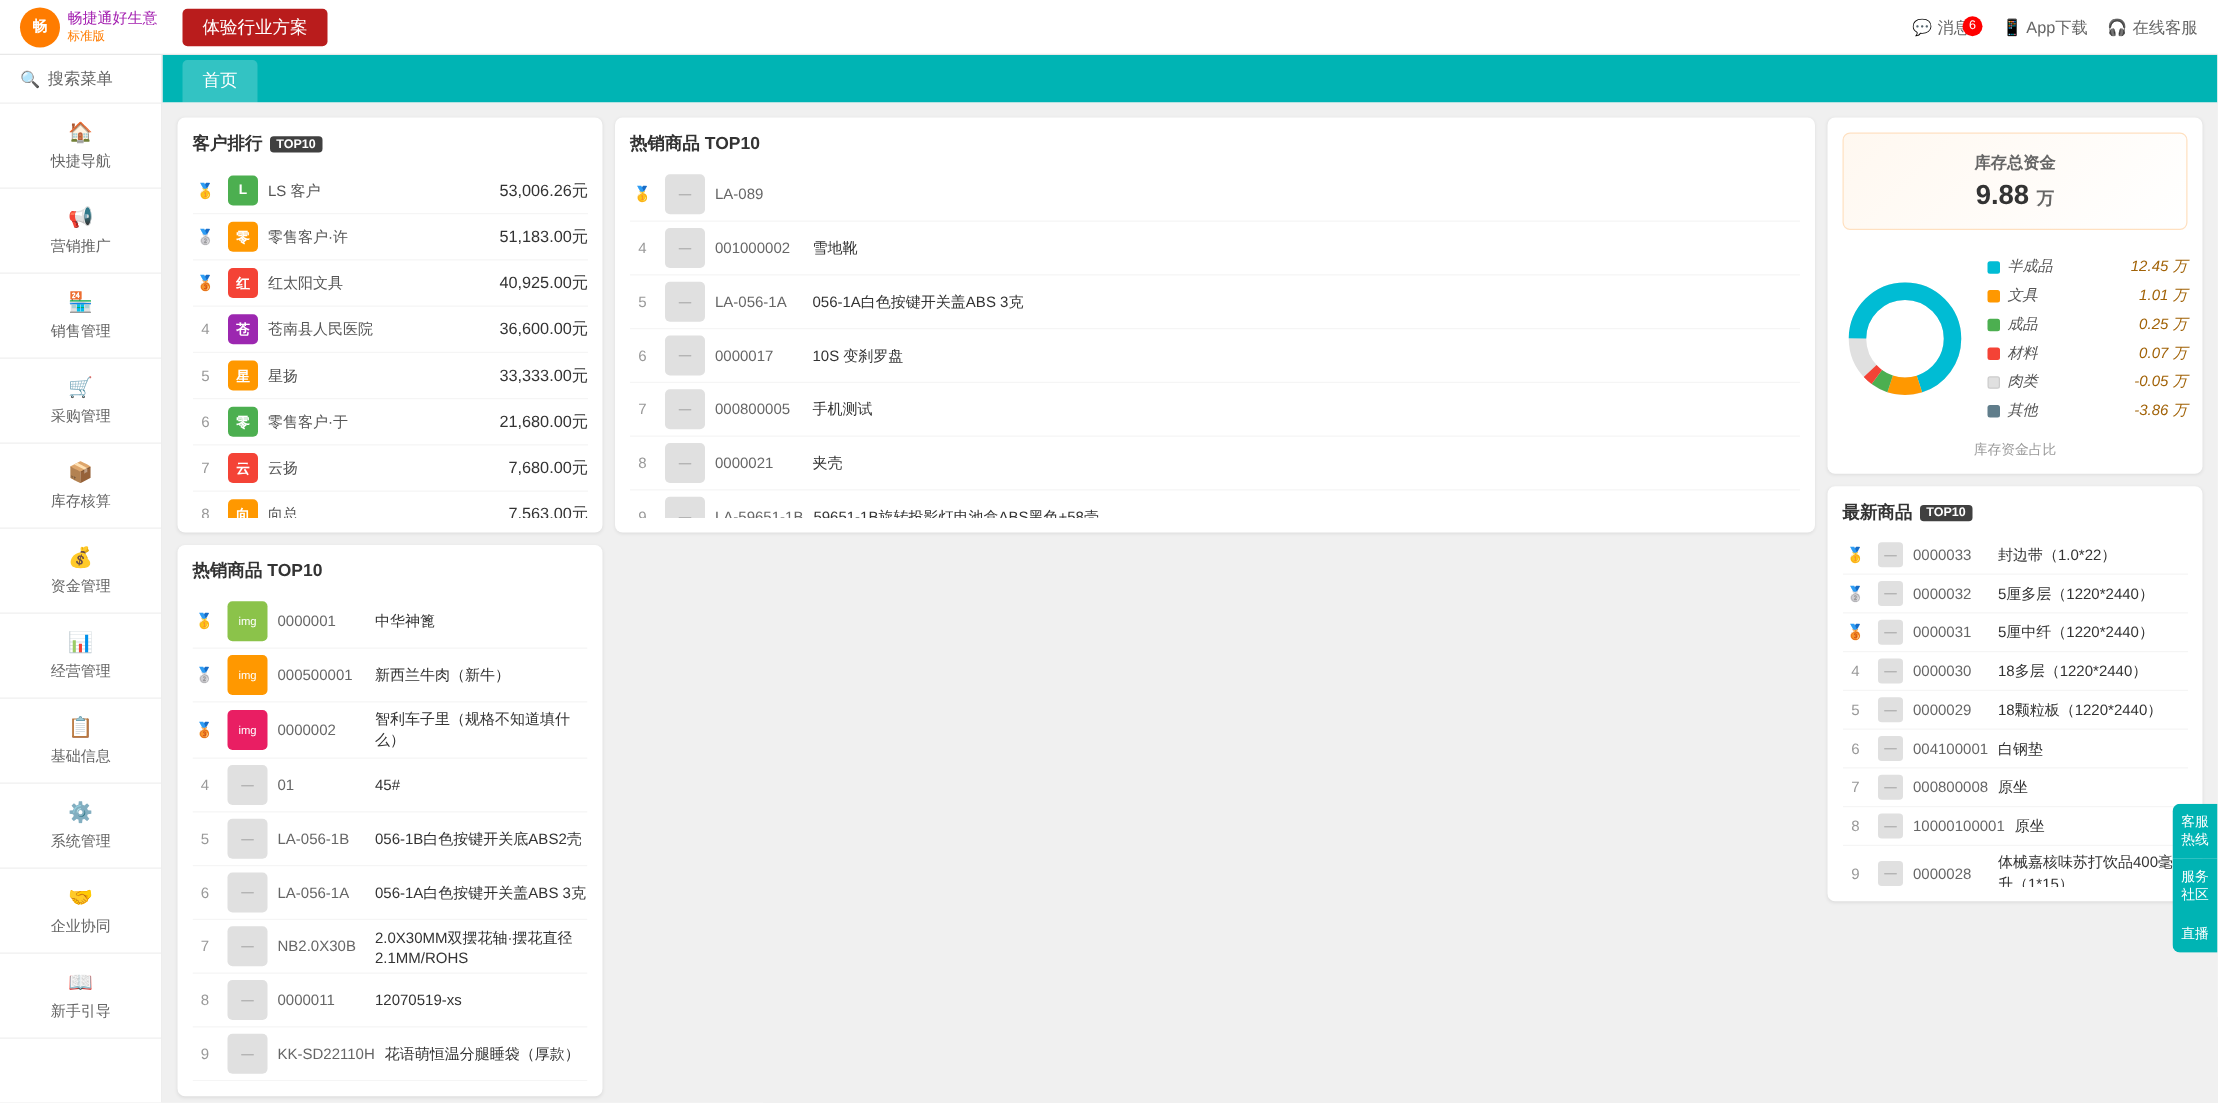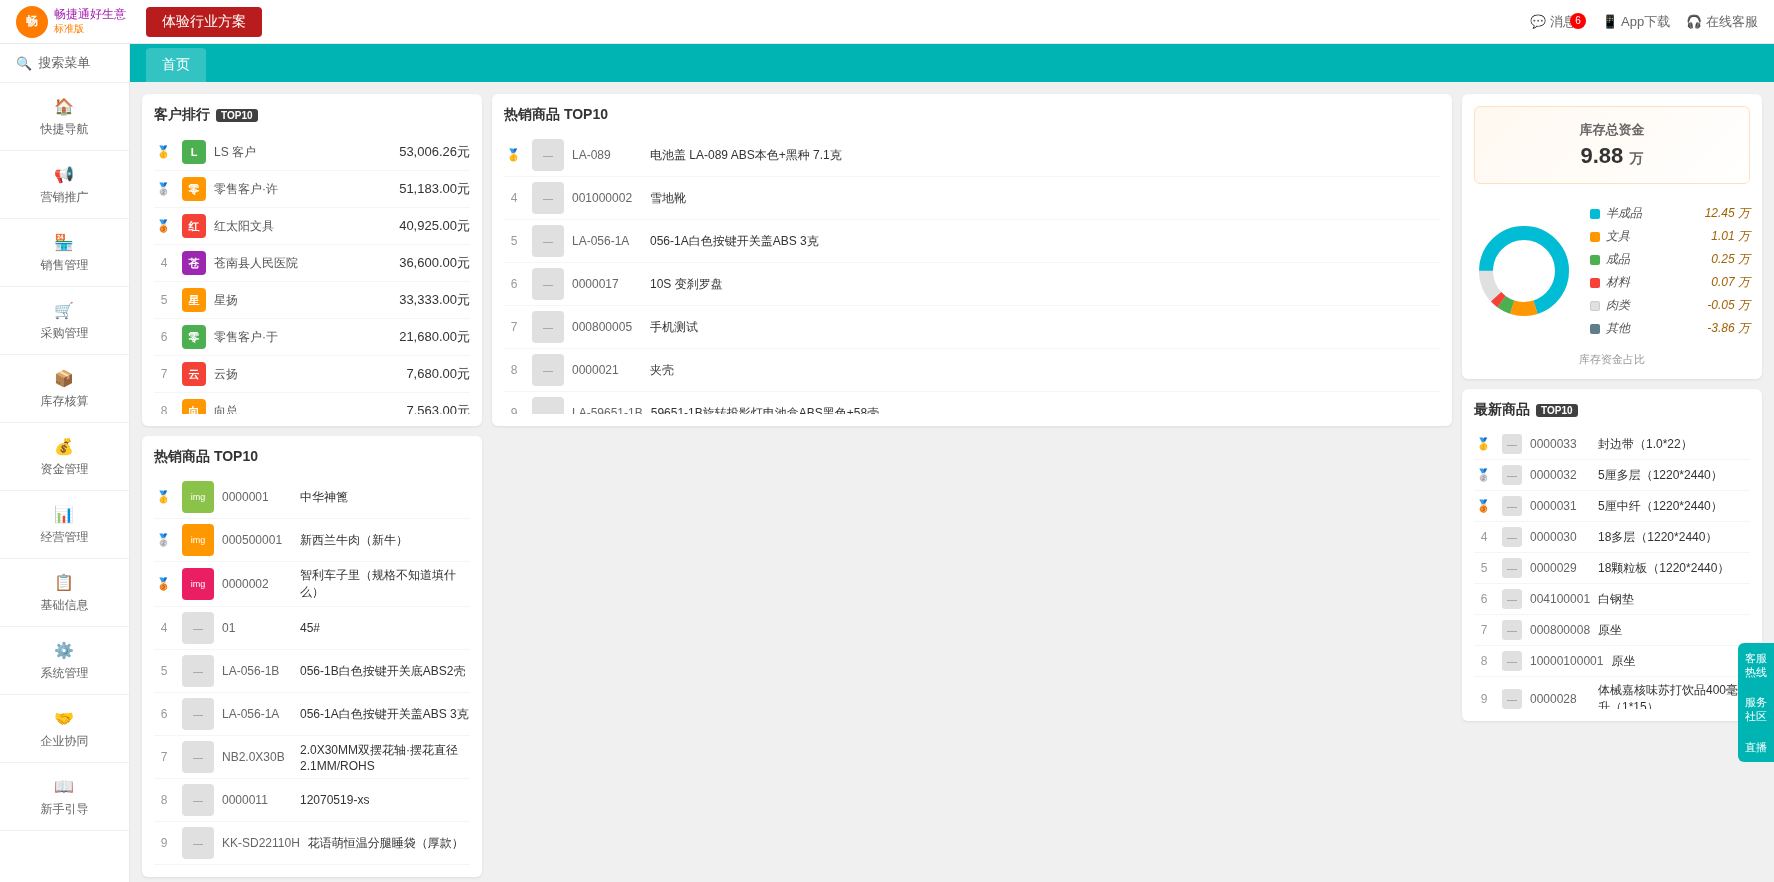--- a/index.html
+++ b/index.html
@@ -574,21 +574,20 @@
       </div>
 
       <div class="col-mid">
         <div class="card">
           <div class="card-title">热销商品 TOP10</div>
           <div class="scrollable">
             <div class="product-row">
               <span class="rank-num gold">🥇</span>
               <div class="product-img">—</div>
               <span class="product-code">LA-089</span>
-              <span class="product-name">电池盖 LA-089 ABS本色+黑种 7.1克</span>
             </div>
             <div class="product-row">
               <span class="rank-num">4</span>
               <div class="product-img">—</div>
               <span class="product-code">001000002</span>
               <span class="product-name">雪地靴</span>
             </div>
             <div class="product-row">
               <span class="rank-num">5</span>
               <div class="product-img">—</div>

